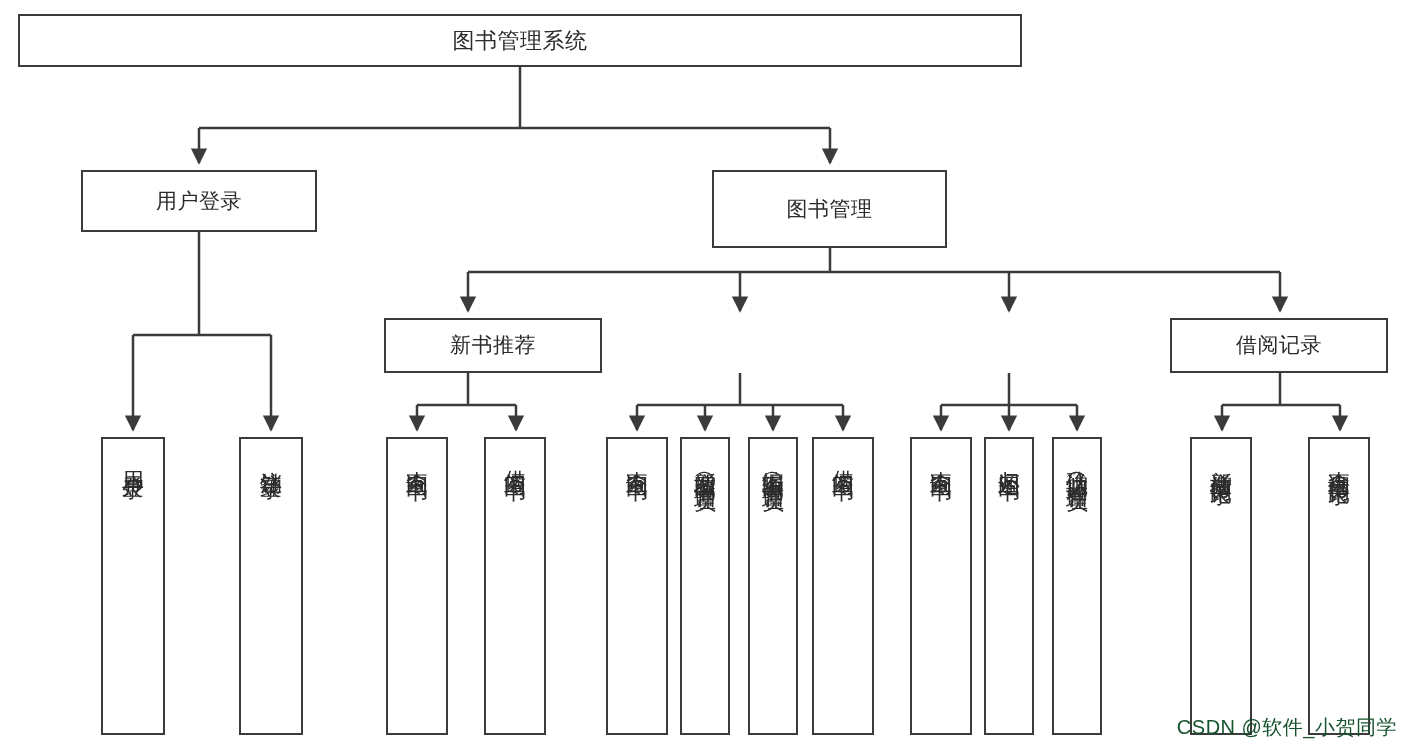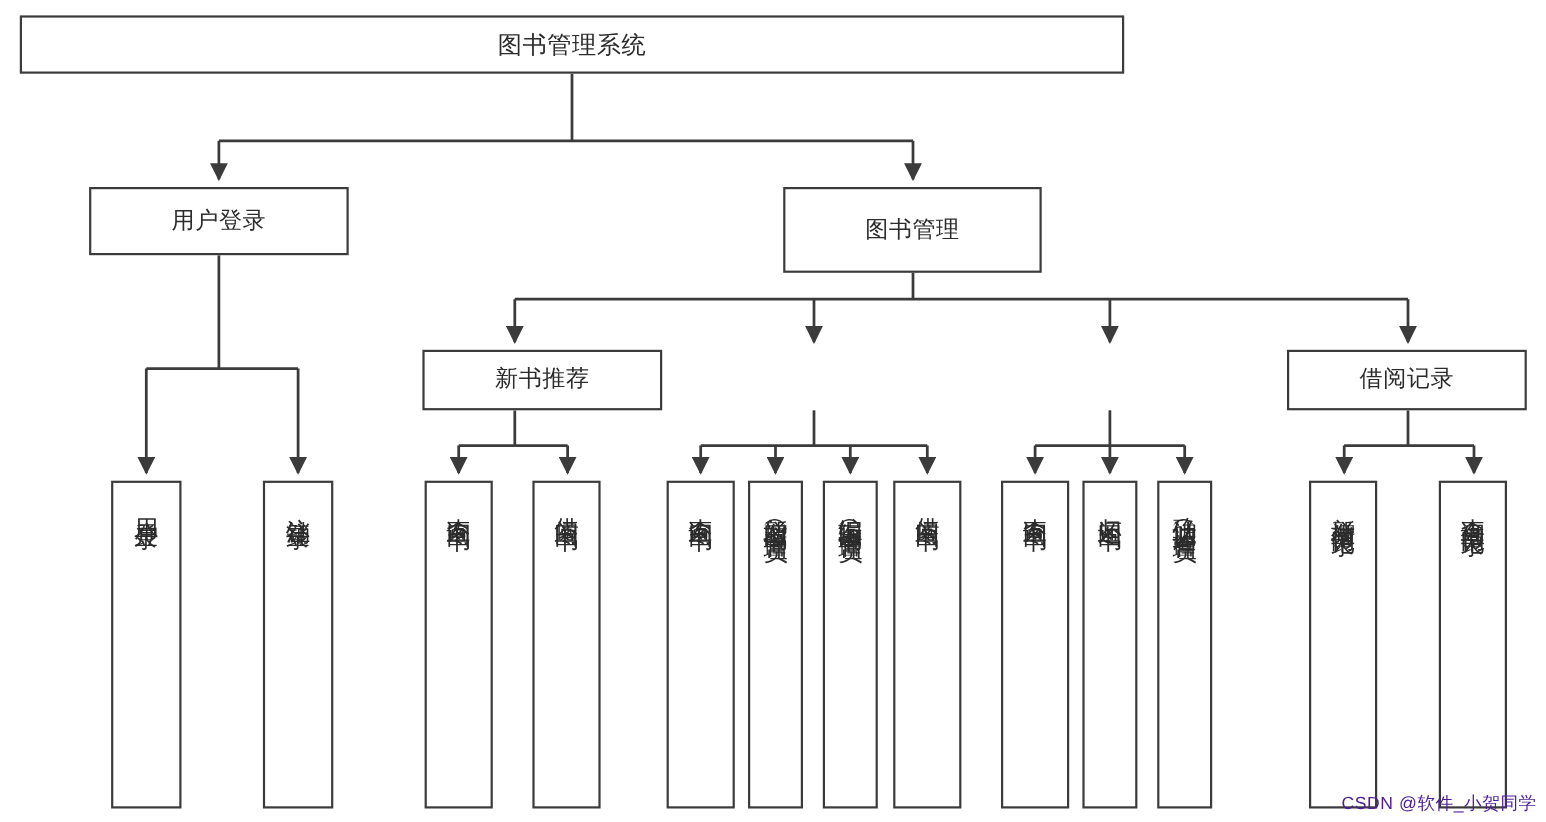--- a/index.html
+++ b/index.html
@@ -47,22 +47,22 @@
     font-size:22px;
     line-height:1.0;
     letter-spacing:3px;
     white-space:nowrap;
   }
 
   .watermark{
     position:absolute;
     right:8px;
     bottom:6px;
-    font-size:16px;
-    color:#4c1d95;
+    font-size:20px;
+    color:#14532d;
     letter-spacing:0.5px;
     white-space:nowrap;
     pointer-events:none;
   }
 </style>
 </head>
 <body>
 
 <div id="diagram">
 

